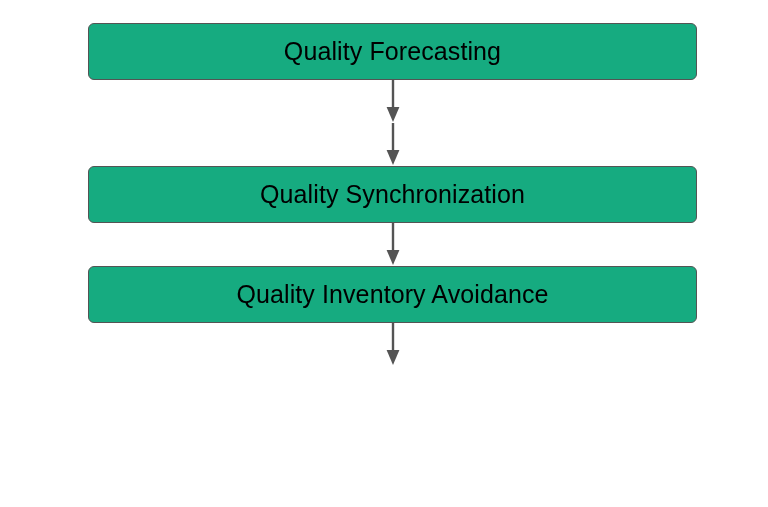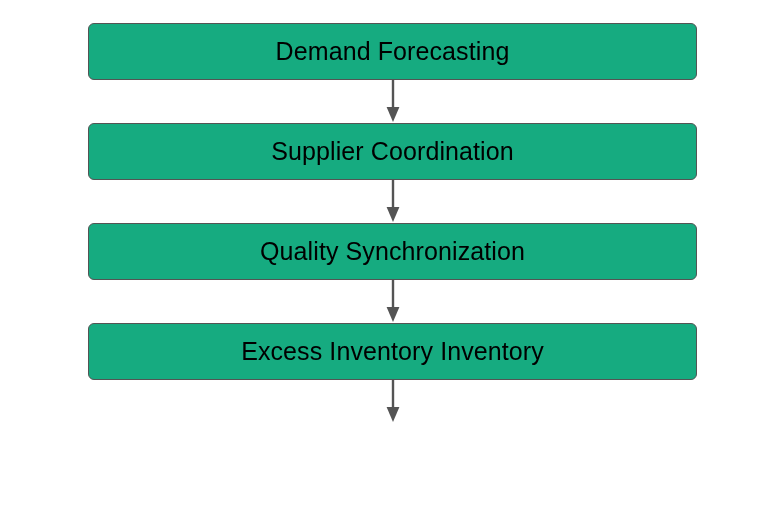--- a/index.html
+++ b/index.html
@@ -61,54 +61,51 @@
     display: block;
   }
 </style>
 </head>
 <body>
 
 <div id="flowchart-canvas">
   <div class="flow-column">
 
     <div class="flow-node">
-      <span class="flow-node-label">Demand Forecasting</span>
+      <span class="flow-node-label">Quality Forecasting</span>
     </div>
 
     <div class="flow-connector">
       <svg width="16" height="43" viewBox="0 0 16 43">
         <line x1="8" y1="0" x2="8" y2="30" stroke="#545454" stroke-width="2.4"></line>
         <polygon points="8,42 1.6,27 14.4,27" fill="#545454"></polygon>
       </svg>
     </div>
 
-    <div class="flow-node">
-      <span class="flow-node-label">Supplier Coordination</span>
-    </div>
 
     <div class="flow-connector">
       <svg width="16" height="43" viewBox="0 0 16 43">
         <line x1="8" y1="0" x2="8" y2="30" stroke="#545454" stroke-width="2.4"></line>
         <polygon points="8,42 1.6,27 14.4,27" fill="#545454"></polygon>
       </svg>
     </div>
 
     <div class="flow-node">
       <span class="flow-node-label">Quality Synchronization</span>
     </div>
 
     <div class="flow-connector">
       <svg width="16" height="43" viewBox="0 0 16 43">
         <line x1="8" y1="0" x2="8" y2="30" stroke="#545454" stroke-width="2.4"></line>
         <polygon points="8,42 1.6,27 14.4,27" fill="#545454"></polygon>
       </svg>
     </div>
 
     <div class="flow-node">
-      <span class="flow-node-label">Excess Inventory Inventory</span>
+      <span class="flow-node-label">Quality Inventory Avoidance</span>
     </div>
 
     <div class="flow-connector">
       <svg width="16" height="43" viewBox="0 0 16 43">
         <line x1="8" y1="0" x2="8" y2="30" stroke="#545454" stroke-width="2.4"></line>
         <polygon points="8,42 1.6,27 14.4,27" fill="#545454"></polygon>
       </svg>
     </div>
 
 

